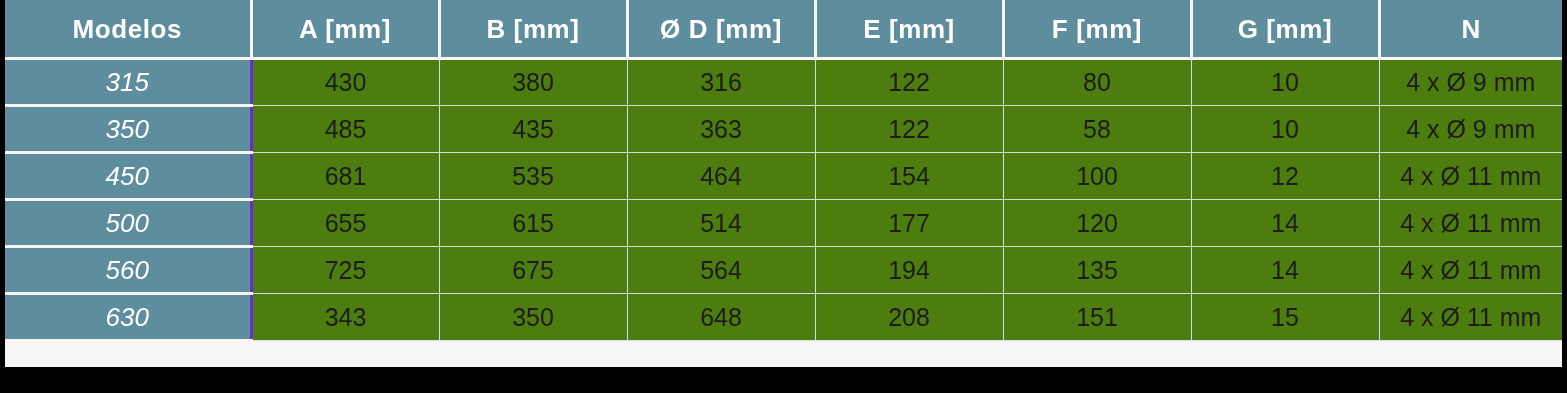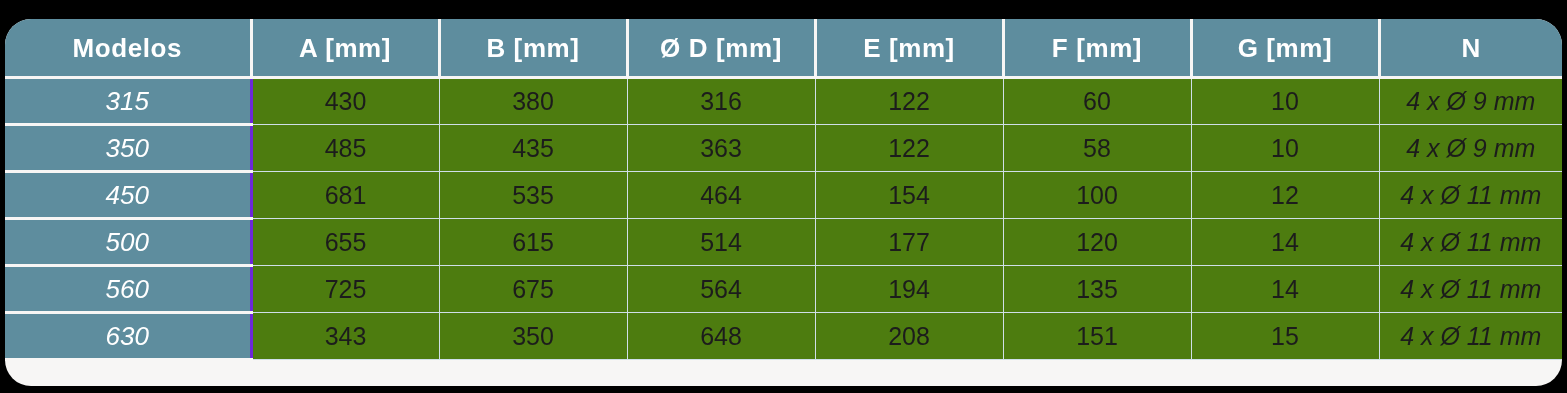--- a/index.html
+++ b/index.html
@@ -18,26 +18,25 @@
     position: relative;
     width: 1567px;
     height: 393px;
     background: #000000;
     box-sizing: border-box;
   }
 
   .table-wrap {
     position: absolute;
     left: 5px;
-    top: 19px;
+    top: 0;
     width: 1557px;
     height: 367px;
     background: #f7f6f5;
     overflow: hidden;
-    border-radius: 26px;
   }
 
   table.spec-table {
     border-collapse: collapse;
     width: 1557px;
     table-layout: fixed;
   }
 
   table.spec-table col.c-model { width: 246px; }
   table.spec-table col.c-data  { width: 188px; }
@@ -67,21 +66,20 @@
     vertical-align: middle;
     background: #4d7c0f;
     color: #1c1c1c;
     font-size: 25px;
     font-weight: normal;
     border-right: 1px solid #cfdfe8;
     border-bottom: 1px solid #cfdfe8;
   }
   tbody tr td:last-child {
     border-right: none;
-    font-style: italic;
   }
   tbody tr:last-child td {
     border-bottom: 1px solid #cfdfe8;
   }
 
   tbody tr td.model-cell {
     background: #5e8d9e;
     color: #ffffff;
     font-style: italic;
     font-size: 26px;
@@ -154,21 +152,21 @@
           <td>
               <span class="cell-text">380</span>
             </td>
           <td>
               <span class="cell-text">316</span>
             </td>
           <td>
               <span class="cell-text">122</span>
             </td>
           <td>
-              <span class="cell-text">60</span>
+              <span class="cell-text">80</span>
             </td>
           <td>
               <span class="cell-text">10</span>
             </td>
           <td>
               <span class="cell-text">4 x Ø 9 mm</span>
             </td>
         </tr>
 
         <tr>

